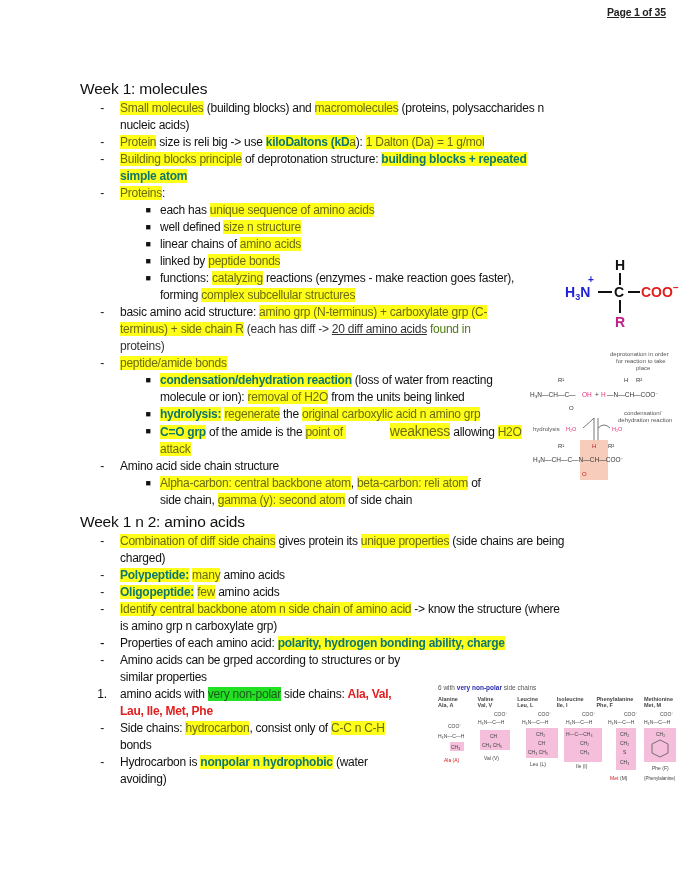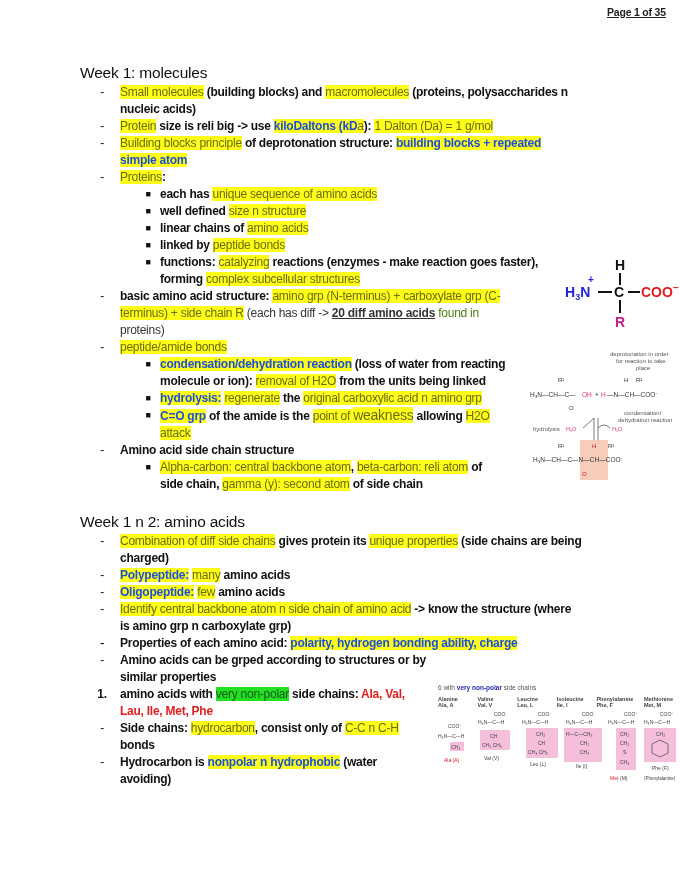--- a/index.html
+++ b/index.html
@@ -8,35 +8,35 @@
   .page-num { position: absolute; top: 6px; left: 607px; font-size: 10.5px; font-weight: bold;
               text-decoration: underline; color: #222; letter-spacing: -0.2px; }
   .section { position: absolute; left: 80px; width: 530px; }
   .h { font-size: 15.5px; color: #111; margin: 0 0 2px 0; letter-spacing: -0.2px; }
   .row { position: relative; font-size: 12px; line-height: 17px; letter-spacing: -0.25px; }
   .row .mk { position: absolute; left: 0; top: 0; width: 30px; text-align: center; }
   .lvl1 { padding-left: 40px; }
   .lvl1 .mk { left: 12px; width: 20px; }
   .lvl2 { padding-left: 80px; }
   .lvl2 .mk { left: 58px; width: 20px; font-size: 9px; }
-  .b { font-weight: bold; }
+  .b { font-weight: normal; }
   .hl { background: #ffff1a; color: #6b6b12; }
-  .hlb { background: #ffff1a; color: #1d4ed8; font-weight: bold; }
+  .hlb { background: #ffff1a; color: #0f766e; font-weight: bold; }
   .hlg { background: #22e022; color: #1c5a1c; }
   .red { color: #e02020; font-weight: bold; }
-  .u { text-decoration: underline; font-weight: bold; }
-  .big { font-size: 14px; }
+  .u { text-decoration: underline; }
+  .big { font-size: 14px; margin-left: 44px; }
   .fig { position: absolute; }
 </style>
 </head>
 <body>
 
 <div class="page-num">Page 1 of 35</div>
 
-<div class="section" style="top:64px;">
+<div class="section" style="top:80px;">
   <div class="h">Week 1: molecules</div>
 
   <div class="row lvl1"><span class="mk">-</span>
     <span class="hl">Small molecules</span><span class="b"> (building blocks) and </span><span class="hl">macromolecules</span><span class="b"> (proteins, polysaccharides n</span><br><span class="b">nucleic acids)</span>
   </div>
   <div class="row lvl1"><span class="mk">-</span>
     <span class="hl">Protein</span><span class="b"> size is reli big -&gt; use </span><span class="hlb">kiloDaltons (kD</span><span class="hl">a</span><span class="b">): </span><span class="hl">1 Dalton (Da) = 1 g/mol</span>
   </div>
   <div class="row lvl1"><span class="mk">-</span>
     <span class="hl">Building blocks principle</span><span class="b"> of deprotonation structure: </span><span class="hlb">building blocks + repeated</span><br><span class="hlb">simple atom</span>

